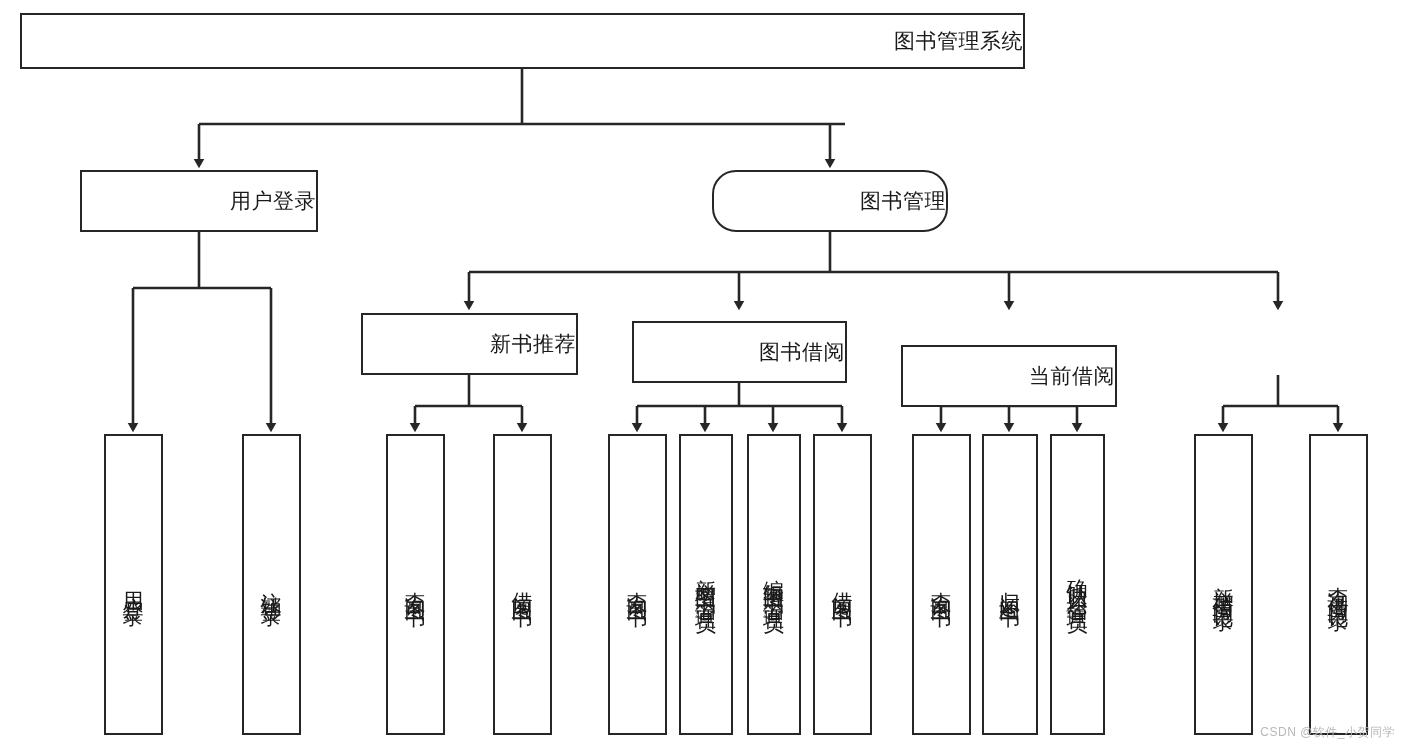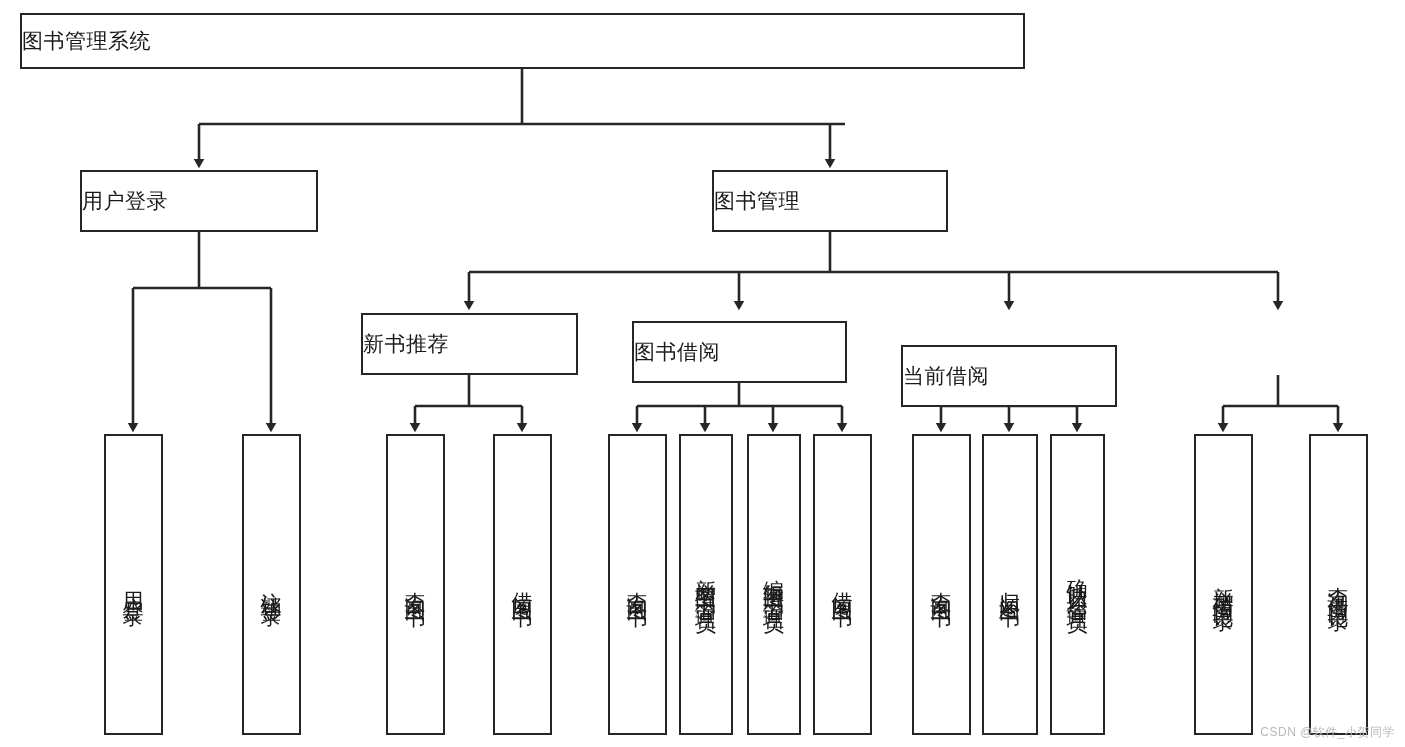--- a/index.html
+++ b/index.html
@@ -26,21 +26,21 @@
     height: 747px;
     pointer-events: none;
   }
   .node {
     position: absolute;
     box-sizing: border-box;
     background: #ffffff;
     border: 2px solid #262626;
     display: flex;
     align-items: center;
-    justify-content: flex-start;
+    justify-content: flex-end;
     text-align: center;
   }
   .node .label {
     color: #1a1a1a;
     line-height: 1.18;
     white-space: pre;
   }
   .node.horiz .label {
     font-size: 21px;
     letter-spacing: 0.5px;
@@ -125,21 +125,21 @@
   </svg>
 
   <div class="node horiz" style="left:20px; top:13px; width:1005px; height:56px;">
     <span class="label">图书管理系统</span>
   </div>
 
   <div class="node horiz" style="left:80px; top:170px; width:238px; height:62px;">
     <span class="label">用户登录</span>
   </div>
 
-  <div class="node horiz" style="left:712px; top:170px; width:236px; height:62px;">
+  <div class="node horiz" style="left:712px; top:170px; width:236px; height:62px;border-radius:24px;">
     <span class="label">图书管理</span>
   </div>
 
   <div class="node horiz" style="left:361px; top:313px; width:217px; height:62px;">
     <span class="label">新书推荐</span>
   </div>
 
   <div class="node horiz" style="left:632px; top:321px; width:215px; height:62px;">
     <span class="label">图书借阅</span>
   </div>

